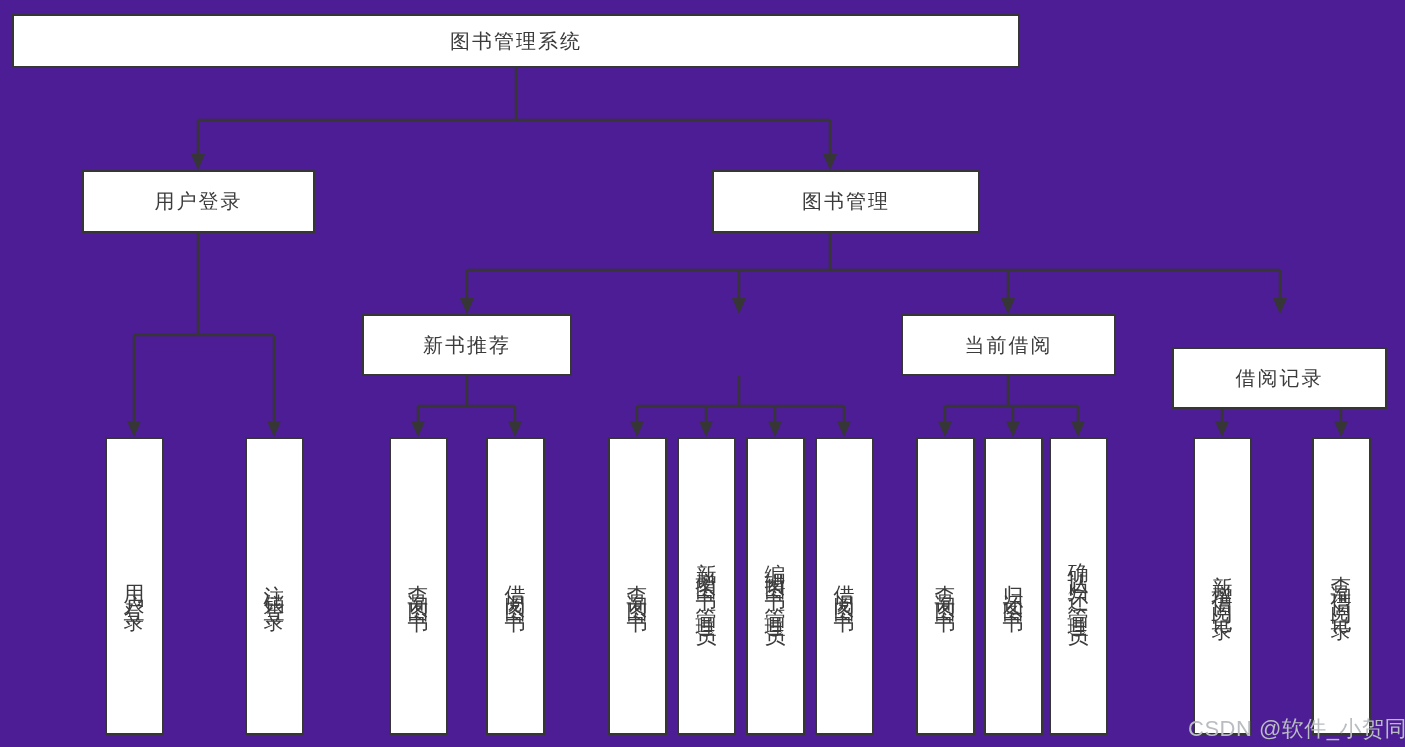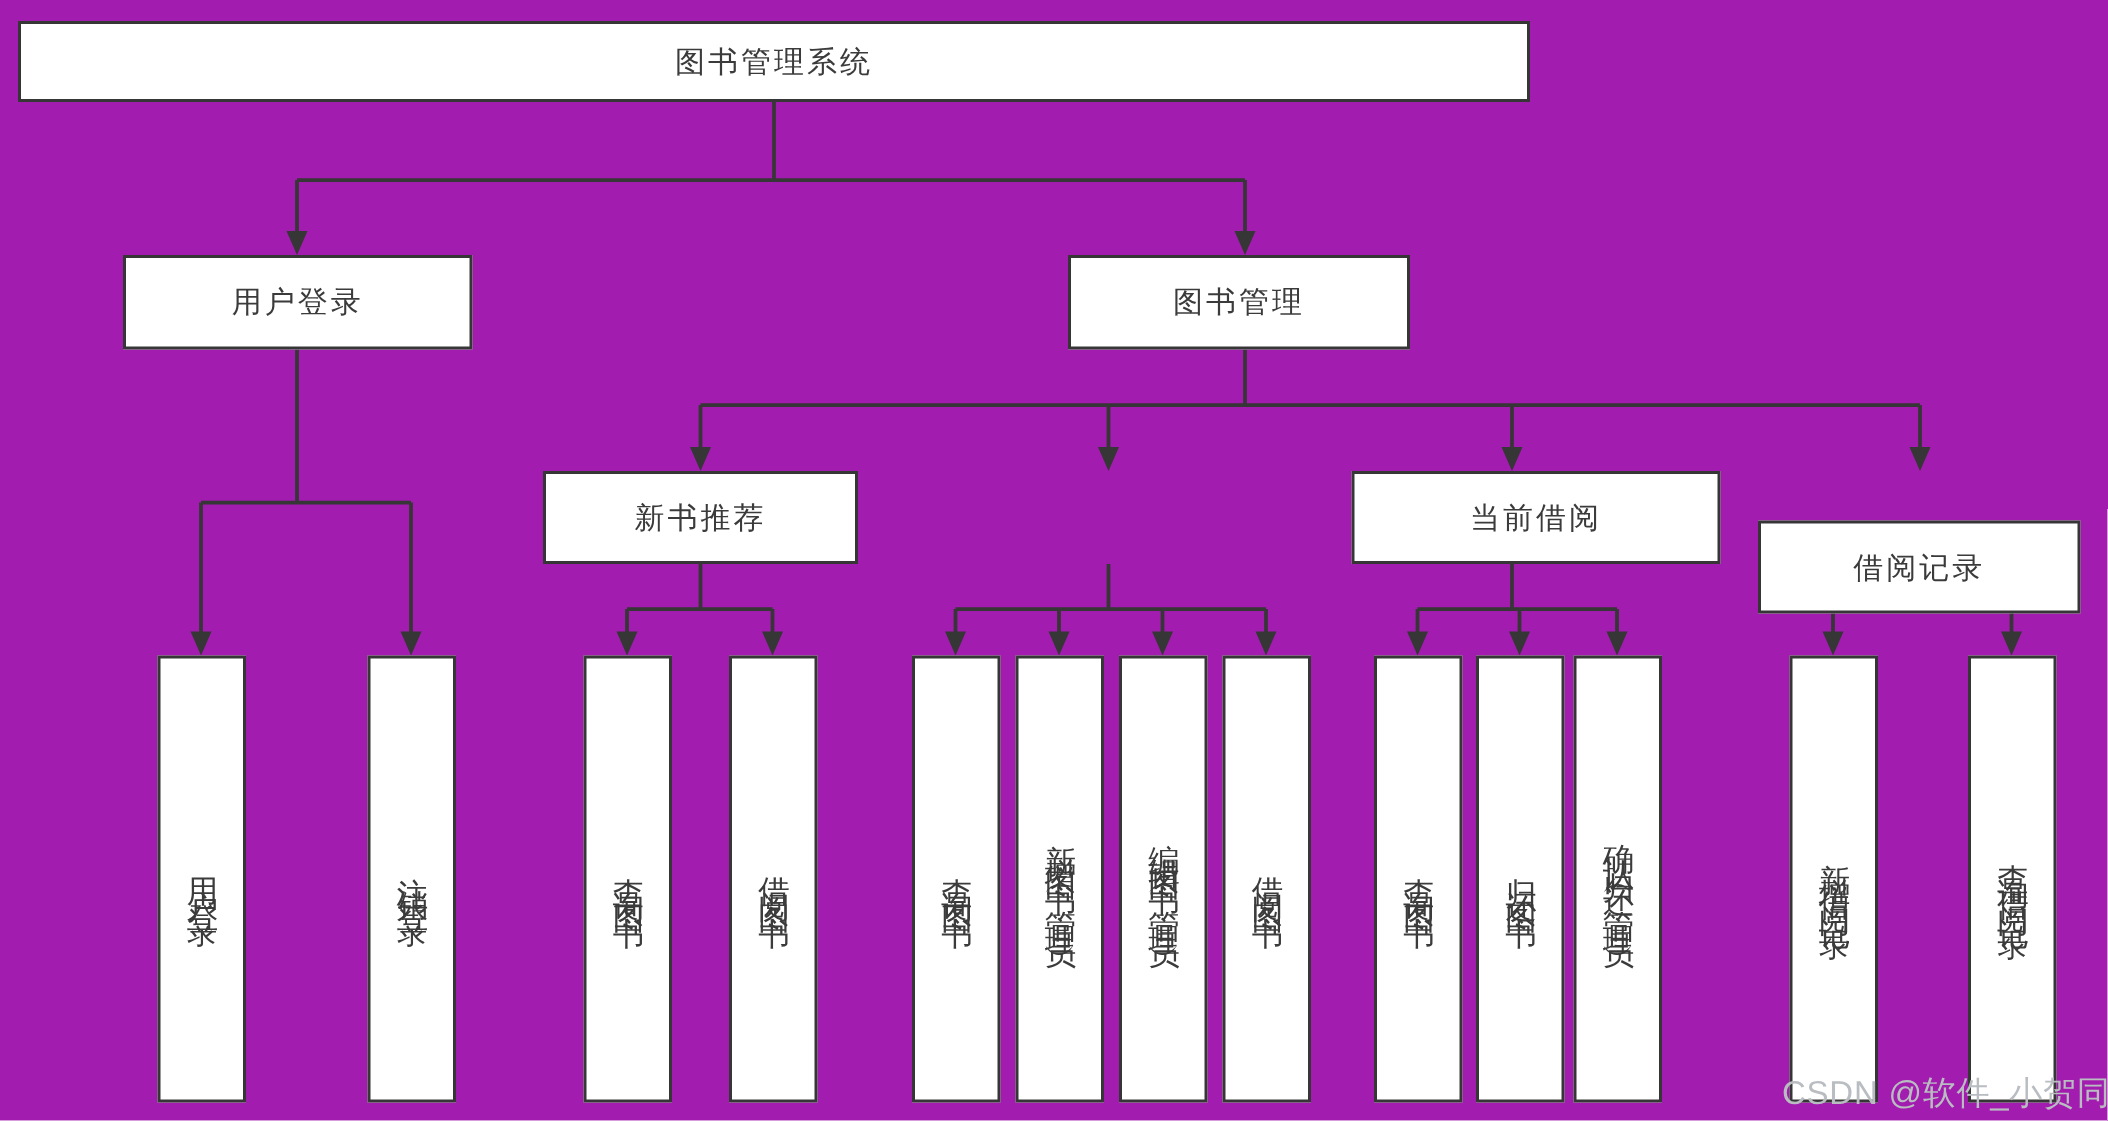--- a/index.html
+++ b/index.html
@@ -1,20 +1,20 @@
 <!DOCTYPE html>
 <html><head>
 <meta charset="utf-8">
 <style>
   html, body { margin: 0; padding: 0; background: #ffffff; }
   #canvas {
     position: relative;
     width: 1405px;
     height: 747px;
-    background: #a21caf;
+    background: #4c1d95;
     font-family: "Liberation Sans", "DejaVu Sans", sans-serif;
     overflow: hidden;
   }
   #connectors {
     position: absolute;
     left: 0; top: 0;
     width: 1405px; height: 747px;
     pointer-events: none;
   }
   .node-h {
@@ -101,28 +101,28 @@
       </g>
   </svg>
 
   <div class="node-h" style="left:12px; top:14px; width:1008px; height:54px;">
     <span>图书管理系统</span>
   </div>
 
   <div class="node-h" style="left:82px; top:170px; width:233px; height:63px;">
     <span>用户登录</span>
   </div>
-  <div class="node-h" style="left:712px; top:170px; width:228px; height:63px;">
+  <div class="node-h" style="left:712px; top:170px; width:268px; height:63px;">
     <span>图书管理</span>
   </div>
 
   <div class="node-h" style="left:362px; top:314px; width:210px; height:62px;font-family:Liberation Serif, serif;">
     <span>新书推荐</span>
   </div>
-  <div class="node-h" style="left:901px; top:314px; width:246px; height:62px;">
+  <div class="node-h" style="left:901px; top:314px; width:215px; height:62px;">
     <span>当前借阅</span>
   </div>
   <div class="node-h" style="left:1172px; top:314px; width:215px; height:62px;margin-top:33px;">
     <span>借阅记录</span>
   </div>
 
   <div class="node-v" style="left:105px;">
     <span class="vtext">用户登录</span>
   </div>
   <div class="node-v" style="left:245px;">

